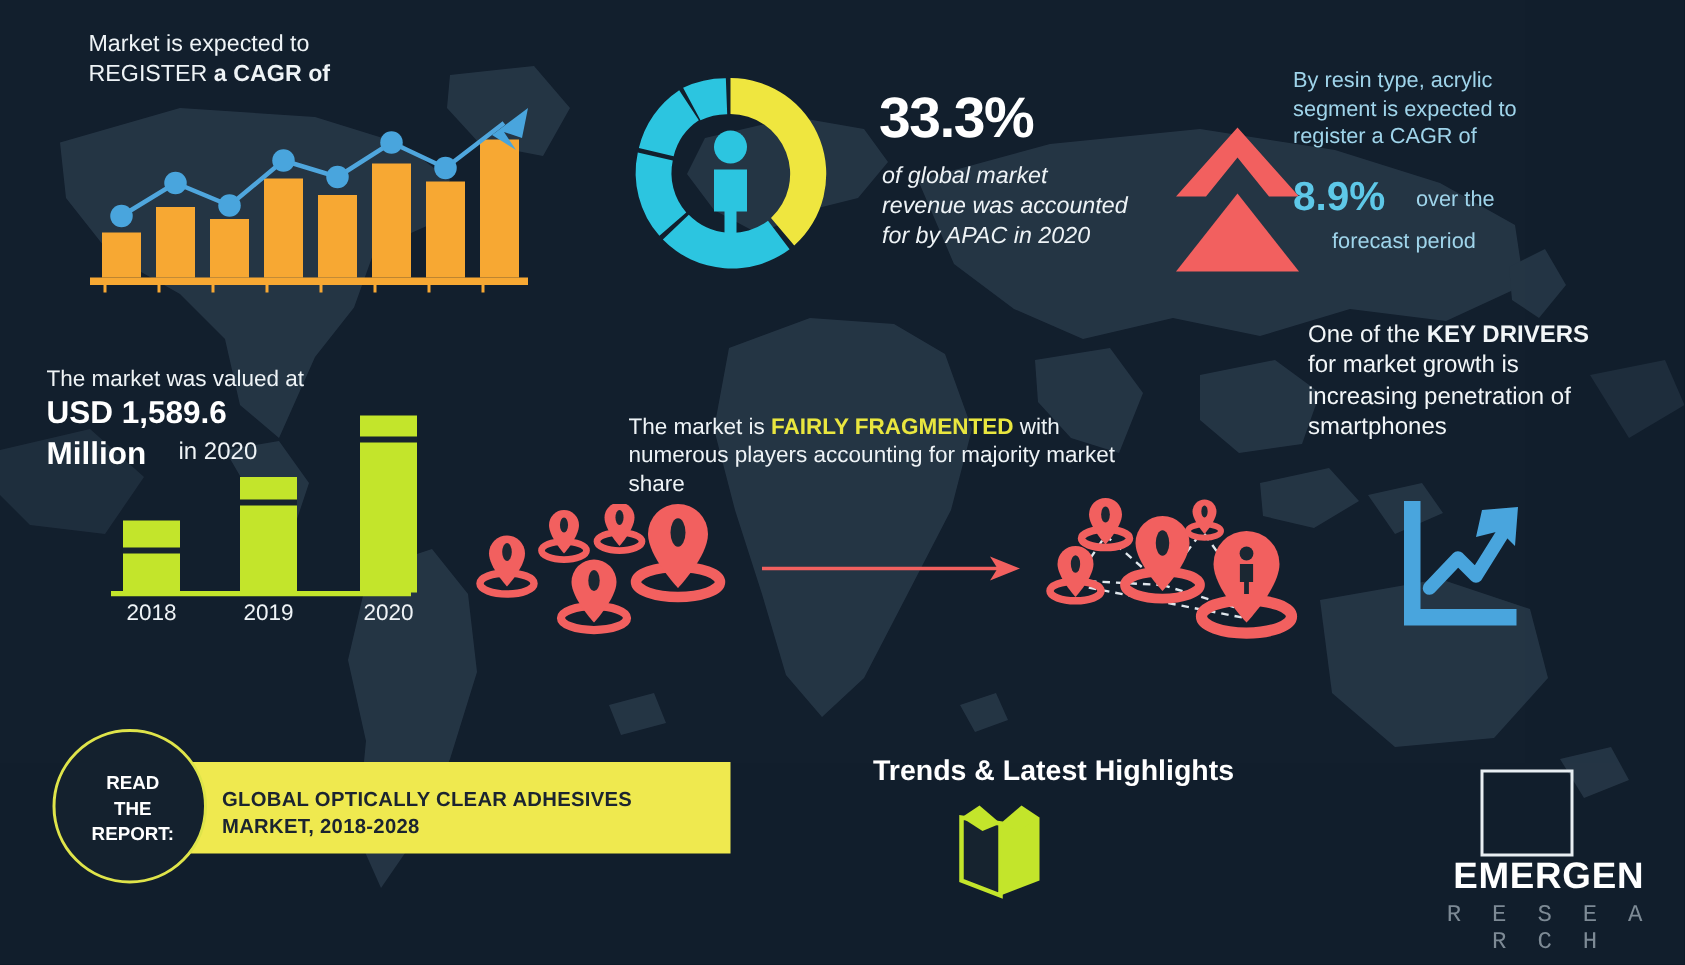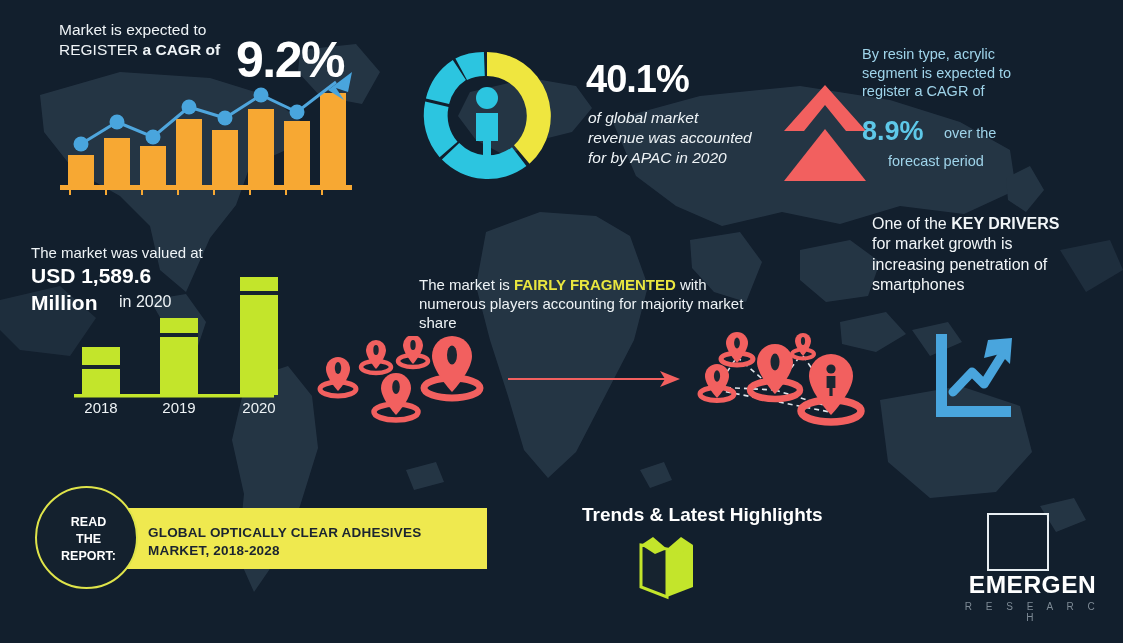--- a/index.html
+++ b/index.html
@@ -44,21 +44,21 @@
   
   #trends{left:566px;top:503px;font-size:19px;color:#fff;font-weight:bold;margin-left:16px;}
   #book{position:absolute;left:637px;top:535px;width:60px;height:65px;}
   
   #logo{position:absolute;left:955px;top:513px;width:155px;height:105px;}
   #logo-sq{position:absolute;left:32px;top:0px;width:62px;height:58px;
            border:2.5px solid #e8eef2;box-sizing:border-box;}
   #logo-name{position:absolute;left:0;top:58px;width:155px;text-align:center;
              font-size:24.5px;font-weight:bold;color:#fff;letter-spacing:.5px;}
   #logo-sub{position:absolute;left:0;top:88px;width:155px;text-align:center;
-            font-size:10px;color:#7d8a95;letter-spacing:5.5px;}
+            font-size:16px;color:#7d8a95;letter-spacing:5.5px;font-family:Liberation Mono, monospace;}
   
   #barchart{position:absolute;left:60px;top:60px;width:300px;height:135px;}
   #greenchart{position:absolute;left:70px;top:260px;width:230px;height:160px;}
   #pins-left{position:absolute;left:315px;top:336px;width:190px;height:95px;}
   #pins-right{position:absolute;left:695px;top:332px;width:180px;height:105px;}
   #red-arrow{position:absolute;left:508px;top:370px;width:172px;height:18px;}
   #trend-icon{position:absolute;left:928px;top:330px;width:90px;height:95px;}
 </style>
 </head>
 <body>
@@ -103,21 +103,20 @@
     <g fill="#243343" opacity=".9">
       <path d="M0 300 L60 286 L96 318 L70 356 L20 350 L0 330 Z"></path>
       <path d="M1060 250 L1110 240 L1123 270 L1086 292 Z"></path>
     </g>
   </svg>
 
   <div class="t" id="hdr-text">
     <span>Market is expected to</span><br>
     <span>REGISTER </span><b>a CAGR of</b>
   </div>
-  <div class="t" id="cagr-big">9.2%</div>
 
   <svg id="barchart" viewBox="0 0 300 135">
     <g fill="#f7a833">
       <rect x="8" y="95" width="26" height="30"></rect>
       <rect x="44" y="78" width="26" height="47"></rect>
       <rect x="80" y="86" width="26" height="39"></rect>
       <rect x="116" y="59" width="26" height="66"></rect>
       <rect x="152" y="70" width="26" height="55"></rect>
       <rect x="188" y="49" width="26" height="76"></rect>
       <rect x="224" y="61" width="26" height="64"></rect>
@@ -157,21 +156,21 @@
     <path d="M26.6 115.2 A64 64 0 0 1 12.2 59.6 L35.5 65.0 A40 40 0 0 0 44.5 99.7 Z" fill="#2cc5e0"></path>
     <path d="M12.9 56.6 A64 64 0 0 1 39.8 18.1 L52.9 38.1 A40 40 0 0 0 36.1 62.1 Z" fill="#2cc5e0"></path>
     <path d="M42.4 16.5 A64 64 0 0 1 70.9 10.1 L71.8 34.1 A40 40 0 0 0 54.0 38.1 Z" fill="#2cc5e0"></path>
 
     <g fill="#2cc5e0">
       <circle cx="74" cy="56" r="11"></circle>
       <path d="M63 71 h22 v28 h-7 v18 h-8 v-18 h-7 Z"></path>
     </g>
   </svg>
 
-  <div class="t" id="apac-pct">40.1%</div>
+  <div class="t" id="apac-pct">33.3%</div>
   <div class="t" id="apac-text">of global market revenue was accounted for by APAC in 2020</div>
 
   <svg id="arrows" viewBox="0 0 86 100">
     <path d="M43 2 L84 48 L64 48 L43 22 L22 48 L2 48 Z" fill="#f2605f"></path>
     <path d="M43 46 L84 98 L2 98 Z" fill="#f2605f"></path>
   </svg>
   <div class="t" id="resin-text">
     <span>By resin type, acrylic</span><br>
     <span>segment is expected to</span><br>
     <span>register a CAGR of</span>

